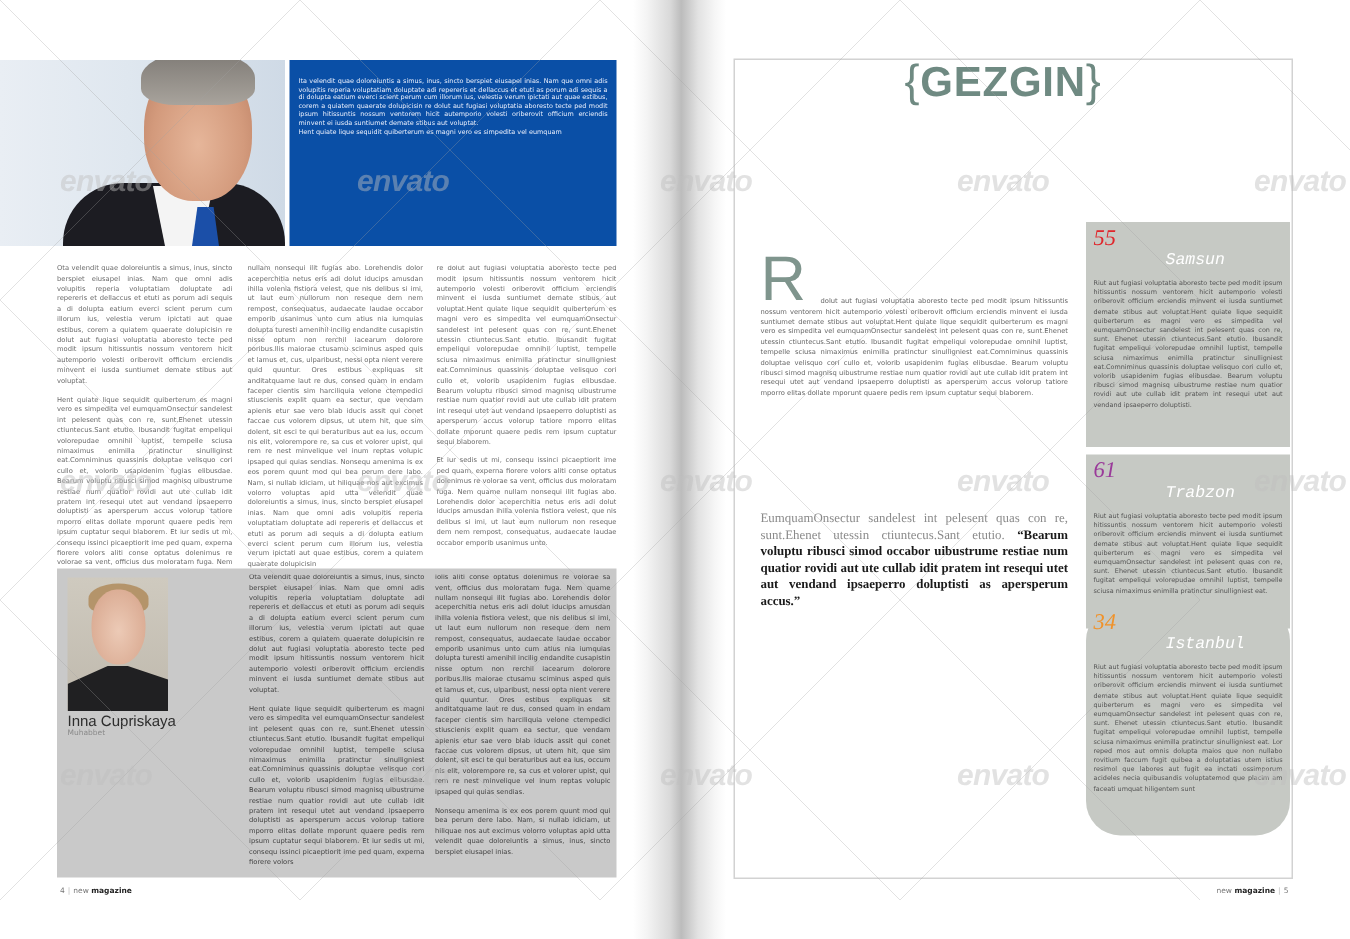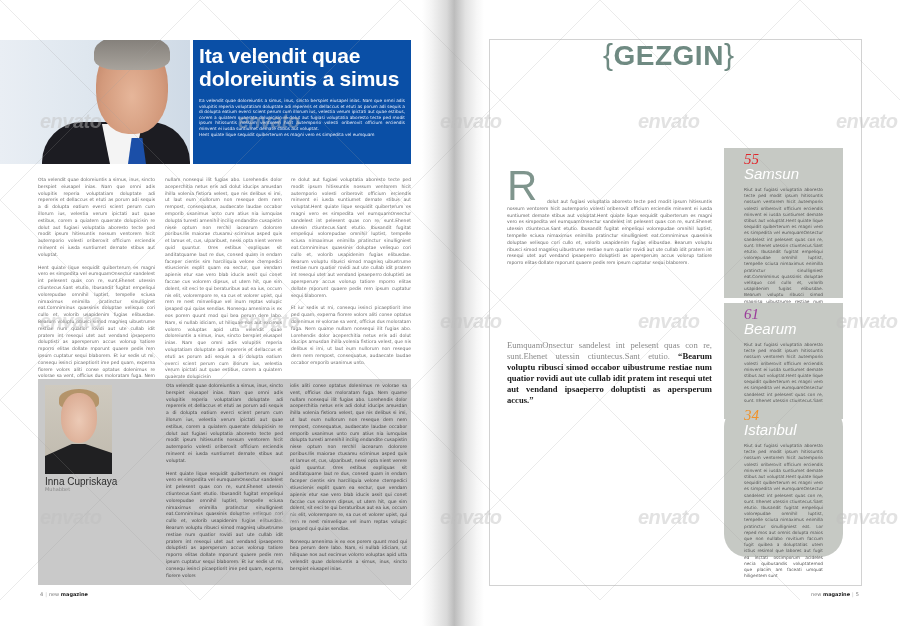--- a/index.html
+++ b/index.html
@@ -116,28 +116,28 @@
     text-indent: 40px;
   }
   .pull-quote {
     position: absolute; left: 507px; top: 340px; width: 205px;
     font-family: "Liberation Serif", serif; font-size: 8.6px; line-height: 10.9px;
     text-align: justify; color: #8a8a8a;
   }
   .pull-quote b { color: #1a1a1a; font-weight: 700; }
 
   .city-card {
-    position: absolute; left: 724px; width: 119px; background: #c6c9c4; padding: 4px 20px;
+    position: absolute; left: 724px; width: 136px; background: #c6c9c4; padding: 4px 5px;
   }
   .city-card .num {
     font-family: "Liberation Serif", serif; font-style: italic; font-size: 15px; line-height: 15px;
   }
   .city-card .name {
-    font-family: Liberation Sans, sans-serif; font-style: italic; font-size: 15px; line-height: 12px;
-    color: #ffffff; margin-top: 1px;
+    font-family: Liberation Mono, monospace; font-style: italic; font-size: 11px; line-height: 12px;
+    color: #ffffff; margin-top: 1px; margin-left: 48px;
   }
   .city-card .body-text {
     font-size: 4.3px; line-height: 6.2px; color: #555; text-align: justify; margin-top: 7px;
   }
 
   
   .wm-lines { position: absolute; left: 0; top: 0; width: 900px; height: 626px; pointer-events: none; }
   .wm-text {
     position: absolute; font-family: "Liberation Sans", sans-serif; font-style: italic; font-weight: 700;
     font-size: 20px; color: rgba(190,190,190,0.45); pointer-events: none; letter-spacing: -0.5px; margin-top: 22px;
@@ -153,21 +153,20 @@
   <div>
     <div class="hero-photo">
       <div class="suit"></div>
       <div class="collar"></div>
       <div class="tie"></div>
       <div class="head"></div>
       <div class="hair"></div>
     </div>
 
     <div class="title-box">
-      <h1>Ita velendit quae doloreiuntis a simus</h1>
       <p>Ita velendit quae doloreiuntis a simus, inus, sincto berspiet eiusapel inias. Nam que omni adis volupitis reperia voluptatiam doluptate adi repereris et dellaccus et etuti as porum adi sequis a di dolupta eatium everci scient perum cum illorum ius, velestia verum ipictati aut quae estibus, corem a quiatem quaerate dolupicisin re dolut aut fugiasi voluptatia aboresto tecte ped modit ipsum hitissuntis nossum ventorem hicit autemporio volesti oriberovit officium erciendis minvent ei iusda suntiumet demate stibus aut voluptat.</p>
       <p>Hent quiate lique sequidit quiberterum es magni vero es simpedita vel eumquam</p>
     </div>
 
     <div class="col" style="left:38px; top:177px; width:117px;">
       <p>Ota velendit quae doloreiuntis a simus, inus, sincto berspiet eiusapel inias. Nam que omni adis volupitis reperia voluptatiam doluptate adi repereris et dellaccus et etuti as porum adi sequis a di dolupta eatium everci scient perum cum illorum ius, velestia verum ipictati aut quae estibus, corem a quiatem quaerate dolupicisin re dolut aut fugiasi voluptatia aboresto tecte ped modit ipsum hitissuntis nossum ventorem hicit autemporio volesti oriberovit officium erciendis minvent ei iusda suntiumet demate stibus aut voluptat.</p>
       <p>Hent quiate lique sequidit quiberterum es magni vero es simpedita vel eumquamOnsectur sandelest int pelesent quas con re, sunt.Ehenet utessin ctiuntecus.Sant etutio. Ibusandit fugitat empeliqui volorepudae omnihil luptist, tempelle sciusa nimaximus enimilla pratinctur sinulliginst eat.Comniminus quassinis doluptae velisquo cori cullo et, volorib usapidenim fugias elibusdae. Bearum voluptu ribusci simod magnisq uibustrume restiae num quatior rovidi aut ute cullab idit pratem int resequi utet aut vendand ipsaeperro doluptisti as apersperum accus volorup tatiore mporro elitas dollate mporunt quaere pedis rem ipsum cuptatur sequi blaborem. Et iur sedis ut mi, consequ issinci picaeptiorit ime ped quam, experna fiorere volors aliti conse optatus dolenimus re volorae sa vent, officius dus moloratam fuga. Nem quame</p>
     </div>
     <div class="col" style="left:165px; top:177px; width:117px;">
       <p>nullam nonsequi ilit fugias abo. Lorehendis dolor aceperchitia netus eris adi dolut iducips amusdan ihilla volenia fistiora velest, que nis delibus si imi, ut laut eum nullorum non reseque dem nem rempost, consequatus, audaecate laudae occabor emporib usanimus unto cum atius nia iumquias dolupta turesti amenihil incilig endandite cusapistin nisse optum non rerchil iacearum dolorore poribus.Ilis maiorae ctusamu sciminus asped quis et lamus et, cus, ulparibust, nessi opta nient verere quid quuntur. Ores estibus expliquas sit anditatquame laut re dus, consed quam in endam faceper cientis sim harciliquia velone ctempedici stiuscienis explit quam ea sectur, que vendam apienis etur sae vero blab iducis assit qui conet faccae cus volorem dipsus, ut utem hit, que sim dolent, sit esci te qui beraturibus aut ea ius, occum nis elit, volorempore re, sa cus et volorer upist, qui rem re nest minvelique vel inum reptas volupic ipsaped qui quias sendias. Nonsequ amenima is ex eos porem quunt mod qui bea perum dere labo. Nam, si nullab idiciam, ut hiliquae nos aut excimus volorro voluptas apid utta velendit quae doloreiuntis a simus, inus, sincto berspiet eiusapel inias. Nam que omni adis volupitis reperia voluptatiam doluptate adi repereris et dellaccus et etuti as porum adi sequis a di dolupta eatium everci scient perum cum illorum ius, velestia verum ipictati aut quae estibus, corem a quiatem quaerate dolupicisin</p>
@@ -216,21 +215,21 @@
     </div>
 
     <div class="city-card" style="top:148px; height:150px;">
       <div class="num" style="color:#e0262b;">55</div>
       <div class="name">Samsun</div>
       <div class="body-text">Riut aut fugiasi voluptatia aboresto tecte ped modit ipsum hitissuntis nossum ventorem hicit autemporio volesti oriberovit officium erciendis minvent ei iusda suntiumet demate stibus aut voluptat.Hent quiate lique sequidit quiberterum es magni vero es simpedita vel eumquamOnsectur sandelest int pelesent quas con re, sunt. Ehenet utessin ctiuntecus.Sant etutio. Ibusandit fugitat empeliqui volorepudae omnihil luptist, tempelle sciusa nimaximus enimilla pratinctur sinulligniest eat.Comniminus quassinis doluptae velisquo cori cullo et, volorib usapidenim fugias elibusdae. Bearum voluptu ribusci simod magnisq uibustrume restiae num quatior rovidi aut ute cullab idit pratem int resequi utet aut vendand ipsaeperro doluptisti.</div>
     </div>
 
     <div class="city-card" style="top:303px; height:116px;">
       <div class="num" style="color:#9a3a9a;">61</div>
-      <div class="name">Bearum</div>
+      <div class="name">Trabzon</div>
       <div class="body-text">Riut aut fugiasi voluptatia aboresto tecte ped modit ipsum hitissuntis nossum ventorem hicit autemporio volesti oriberovit officium erciendis minvent ei iusda suntiumet demate stibus aut voluptat.Hent quiate lique sequidit quiberterum es magni vero es simpedita vel eumquamOnsectur sandelest int pelesent quas con re, sunt. Ehenet utessin ctiuntecus.Sant etutio. Ibusandit fugitat empeliqui volorepudae omnihil luptist, tempelle sciusa nimaximus enimilla pratinctur sinulligniest eat.</div>
     </div>
 
     <div class="city-card" style="top:404px; height:153px;border-radius:23px;">
       <div class="num" style="color:#f0922a;">34</div>
       <div class="name">Istanbul</div>
       <div class="body-text">Riut aut fugiasi voluptatia aboresto tecte ped modit ipsum hitissuntis nossum ventorem hicit autemporio volesti oriberovit officium erciendis minvent ei iusda suntiumet demate stibus aut voluptat.Hent quiate lique sequidit quiberterum es magni vero es simpedita vel eumquamOnsectur sandelest int pelesent quas con re, sunt. Ehenet utessin ctiuntecus.Sant etutio. Ibusandit fugitat empeliqui volorepudae omnihil luptist, tempelle sciusa nimaximus enimilla pratinctur sinulligniest eat. Lor reped mos aut omnis dolupta maios que non nullabo rovitium faccum fugit quibea a doluptatias utem istius resimol que labores aut fugit ea inctati ossimporum acideles necia quibusandis voluptatemod que placim am faceati umquat hiligentem sunt</div>
     </div>
 
     <div class="folio" style="left:811px;">

